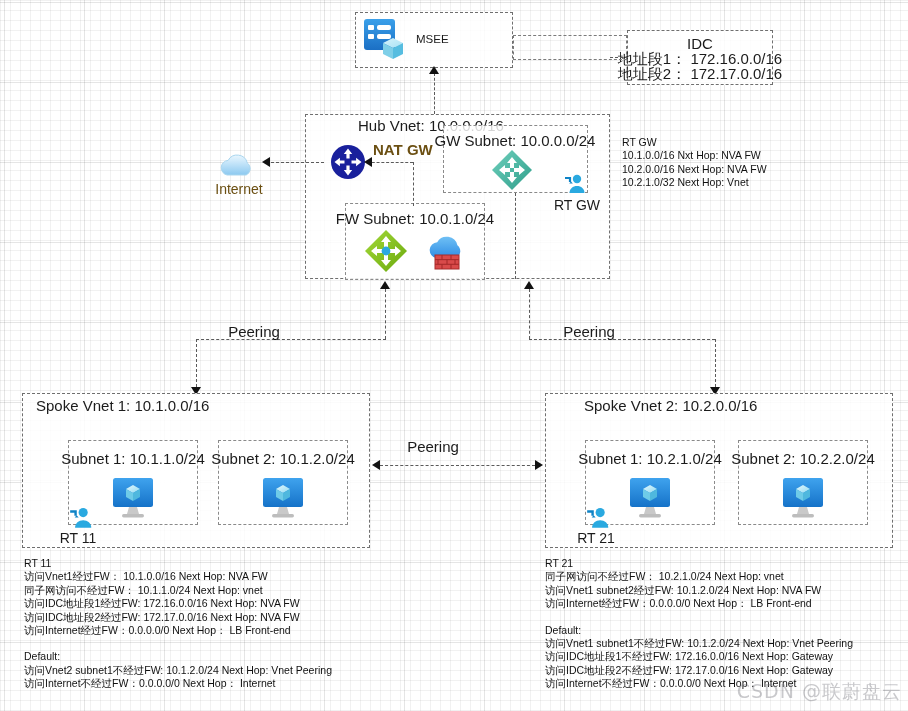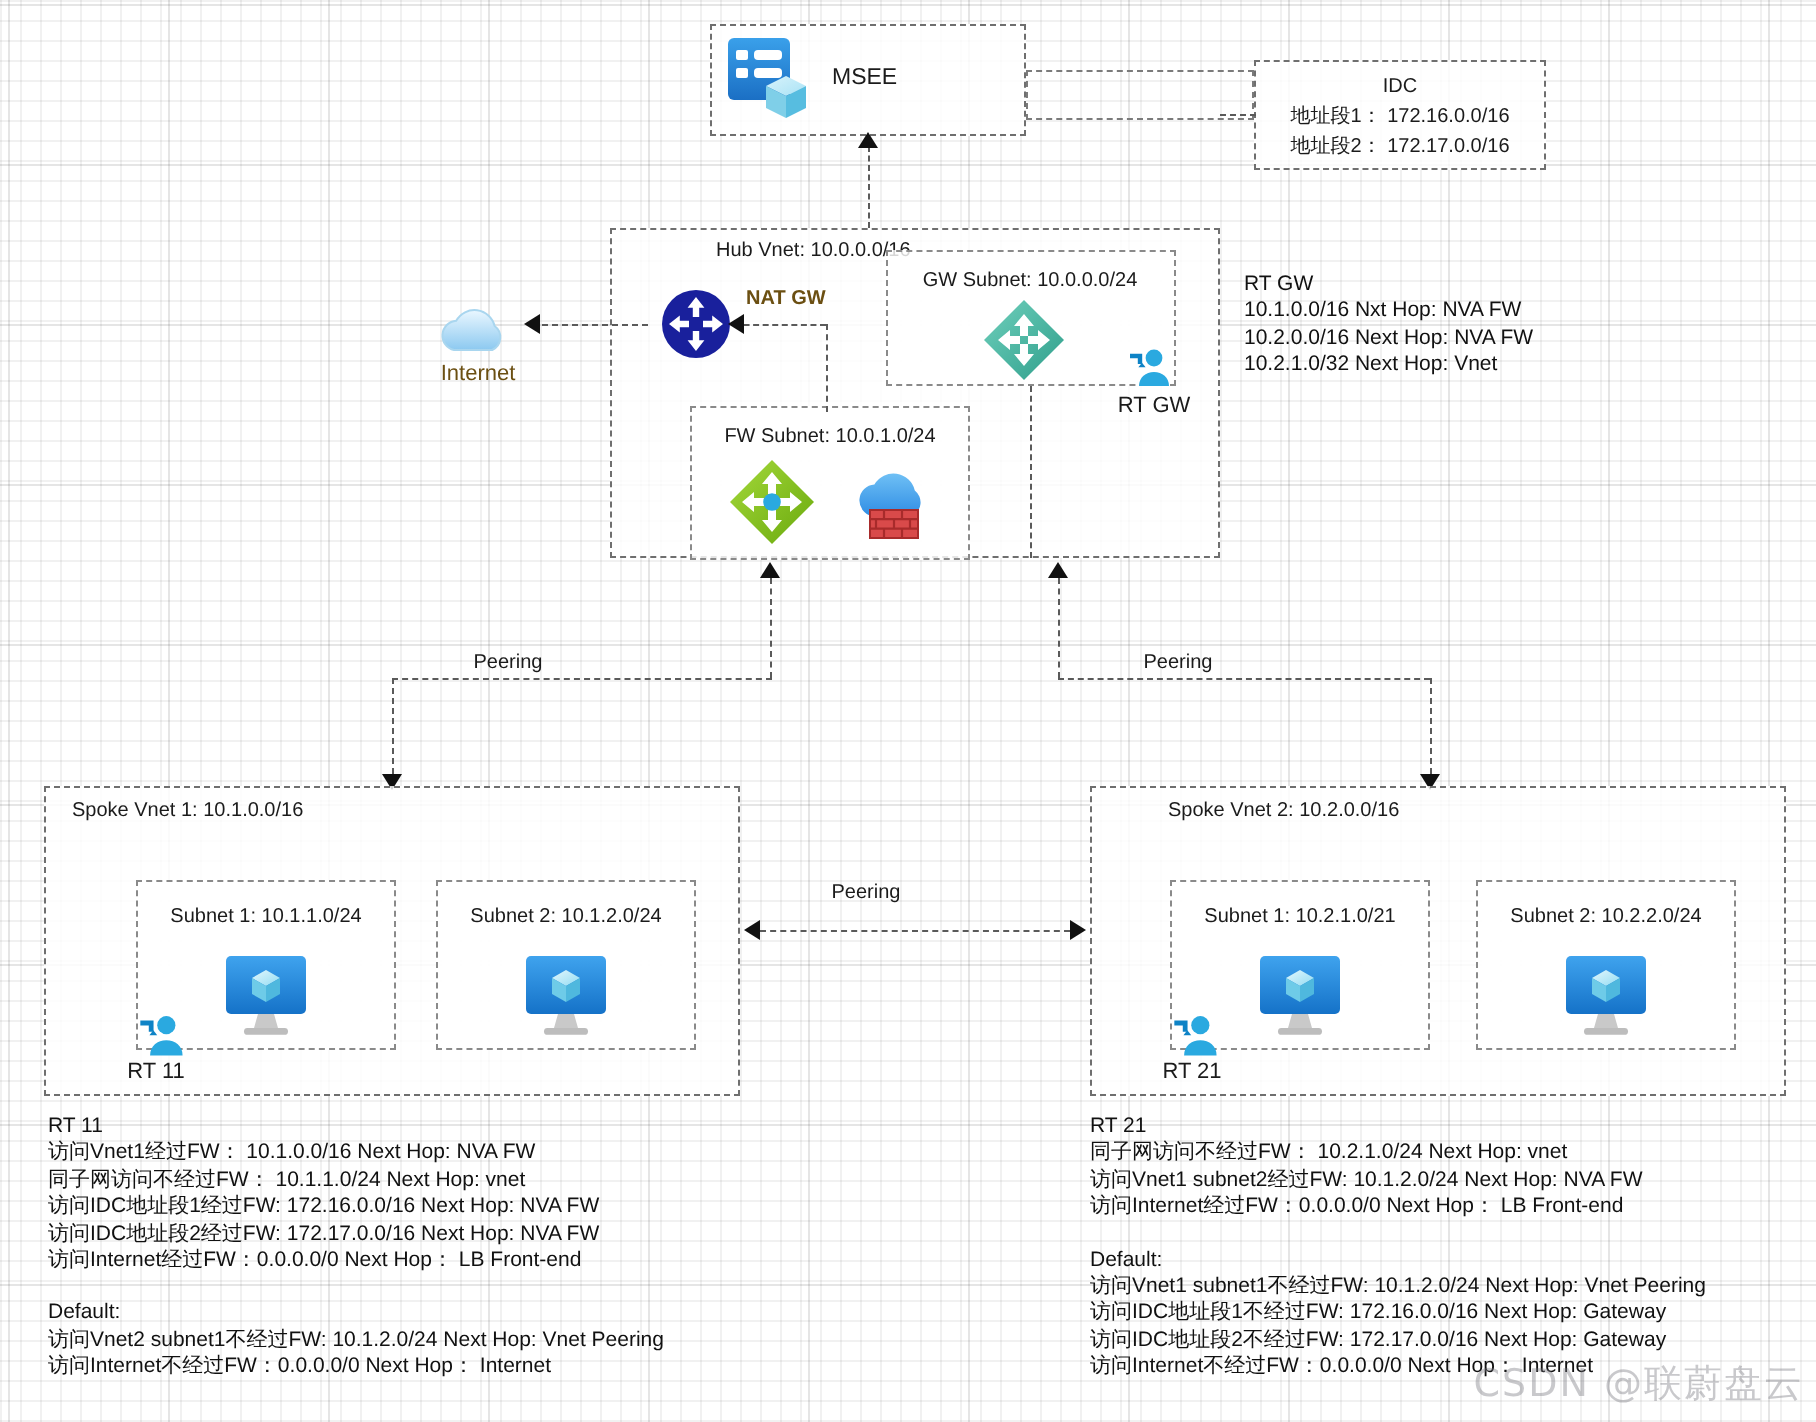--- a/index.html
+++ b/index.html
@@ -25,21 +25,21 @@
   
   .box{
     position:absolute;
     border:1.6px dashed #6f6f6f;
     background:rgba(255,255,255,.82);
     box-sizing:border-box;
   }
   .box.fine{border:1.4px dashed #8a8a8a;}
   .lbl{
     position:absolute;
-    font-size:10px;
+    font-size:15px;
     color:#1b1b1b;
     white-space:nowrap;
     line-height:13px;
   }
   .lbl.c{transform:translateX(-50%);}
   
   .ln{position:absolute;background:transparent;}
   .ln.h{border-top:1.5px dashed #5a5a5a;height:0;}
   .ln.v{border-left:1.5px dashed #5a5a5a;width:0;}
   .arrow{position:absolute;width:0;height:0;}
@@ -53,21 +53,21 @@
   .rt-block div{white-space:nowrap;}
   .rt-gap{height:13px;}
 
   .wm{
     position:absolute;right:6px;bottom:6px;
     font-size:19px;color:rgba(120,120,128,.40);
     letter-spacing:1px;white-space:nowrap;
     font-family:"DejaVu Sans",sans-serif;
   }
   .icon{position:absolute;}
-  .cap{position:absolute;font-size:11px;color:#1b1b1b;white-space:nowrap;transform:translateX(-50%);}
+  .cap{position:absolute;font-size:14px;color:#1b1b1b;white-space:nowrap;transform:translateX(-50%);}
 </style>
 </head>
 <body>
 
 <div id="canvas"></div>
 
 <div class="box" style="left:355px;top:12px;width:158px;height:56px;"></div>
 <div class="icon" style="left:362px;top:18px;">
   <svg width="48" height="44" viewBox="0 0 48 44">
     <defs>
@@ -288,21 +288,21 @@
     <polygon points="33,13 26,17 26,25 33,21" fill="#4fb8de"></polygon>
     <path d="M22 31 h8 l2 7 h-12 z" fill="#c9c9c9"></path>
     <rect x="15" y="38" width="22" height="3.4" rx="1.7" fill="#bdbdbd"></rect>
   </svg>
 </div>
 
 <div class="box" style="left:545px;top:393px;width:348px;height:155px;"></div>
 <div class="lbl" style="left:584px;top:399px;">Spoke Vnet 2: 10.2.0.0/16</div>
 
 <div class="box fine" style="left:585px;top:440px;width:130px;height:85px;"></div>
-<div class="lbl c" style="left:650px;top:452px;">Subnet 1: 10.2.1.0/21</div>
+<div class="lbl c" style="left:650px;top:452px;">Subnet 1: 10.2.1.0/24</div>
 <div class="icon" style="left:624px;top:476px;">
   <svg width="52" height="44" viewBox="0 0 52 44">
     <rect x="6" y="2" width="40" height="29" rx="2.5" fill="url(#vmG1)"></rect>
     <polygon points="19,13 26,9 33,13 26,17" fill="url(#vmCube1)"></polygon>
     <polygon points="19,13 26,17 26,25 19,21" fill="#6ecbe8"></polygon>
     <polygon points="33,13 26,17 26,25 33,21" fill="#4fb8de"></polygon>
     <path d="M22 31 h8 l2 7 h-12 z" fill="#c9c9c9"></path>
     <rect x="15" y="38" width="22" height="3.4" rx="1.7" fill="#bdbdbd"></rect>
   </svg>
 </div>

